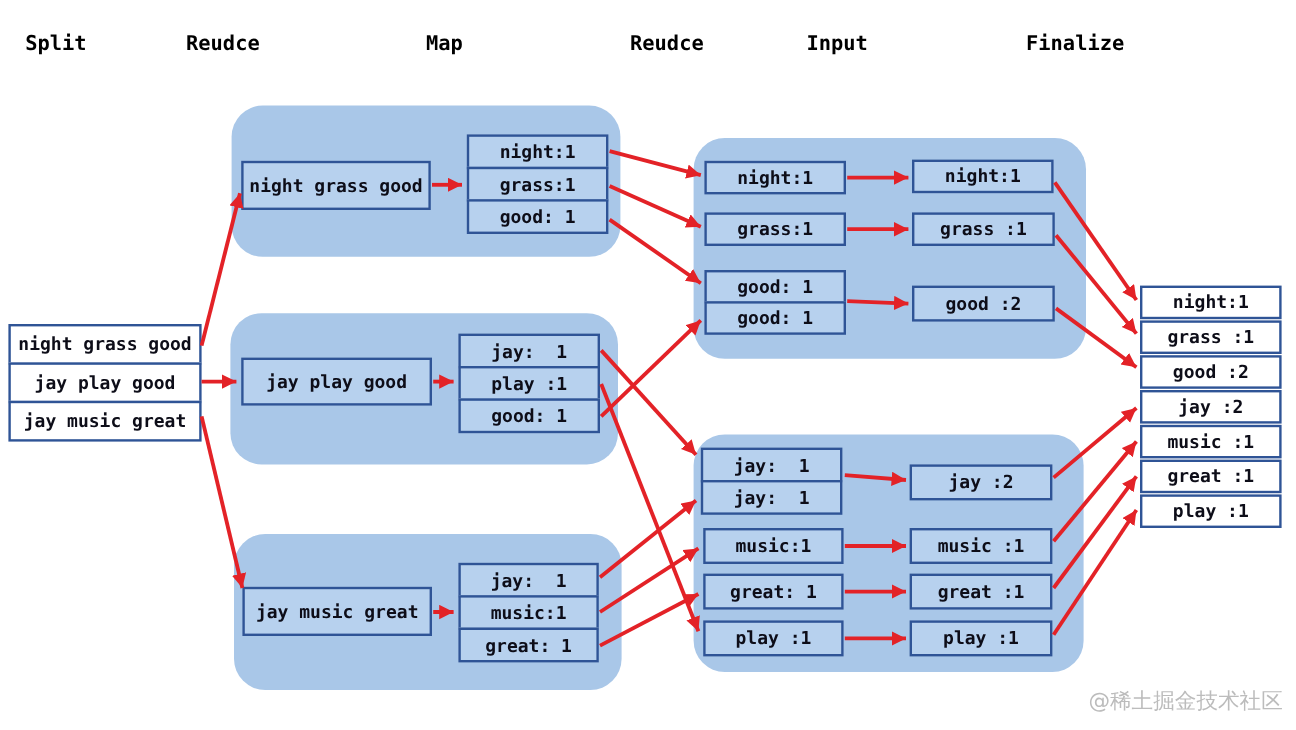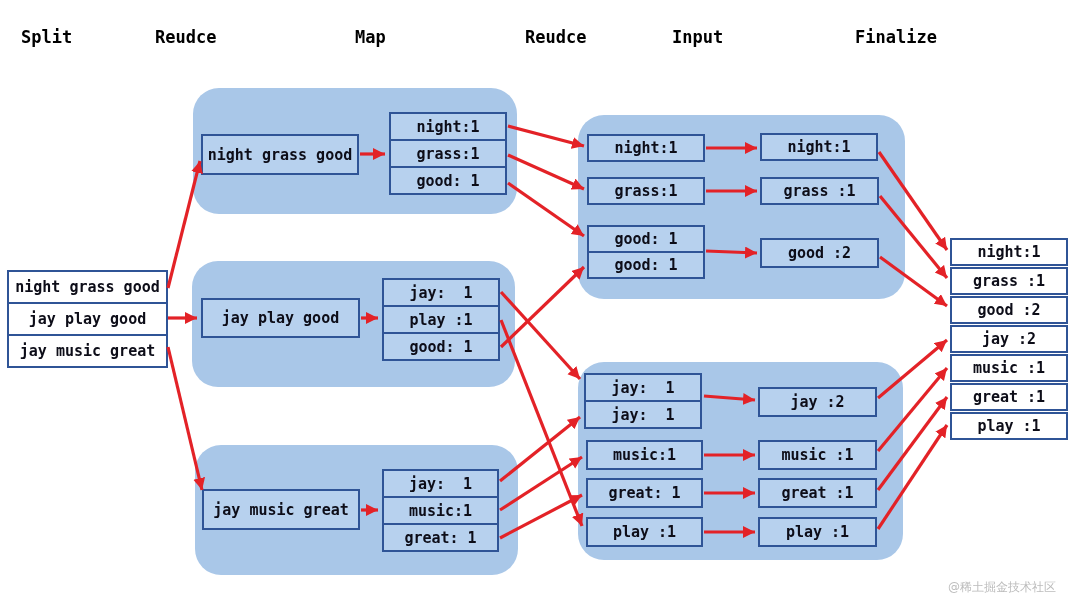--- a/index.html
+++ b/index.html
@@ -36,21 +36,21 @@
   }
   .merge .row + .row{margin-top:-2px;}
   .gap1 .row + .row{margin-top:1px;}
   .white{background:#ffffff;}
   .blue{background:var(--box-fill);}
   #arrow-layer{
     position:absolute;left:0;top:0;width:1080px;height:608px;
     pointer-events:none;
   }
   .watermark{
-    position:absolute;right:24px;bottom:12px;font-size:12px;
+    position:absolute;right:11px;bottom:12px;font-size:18px;
     color:var(--watermark);
     font-family:"DejaVu Sans","Liberation Sans",sans-serif;
   }
 </style>
 </head>
 <body>
 
 <div class="canvas">
 
   <span class="stage" style="left:21px">Split</span>

